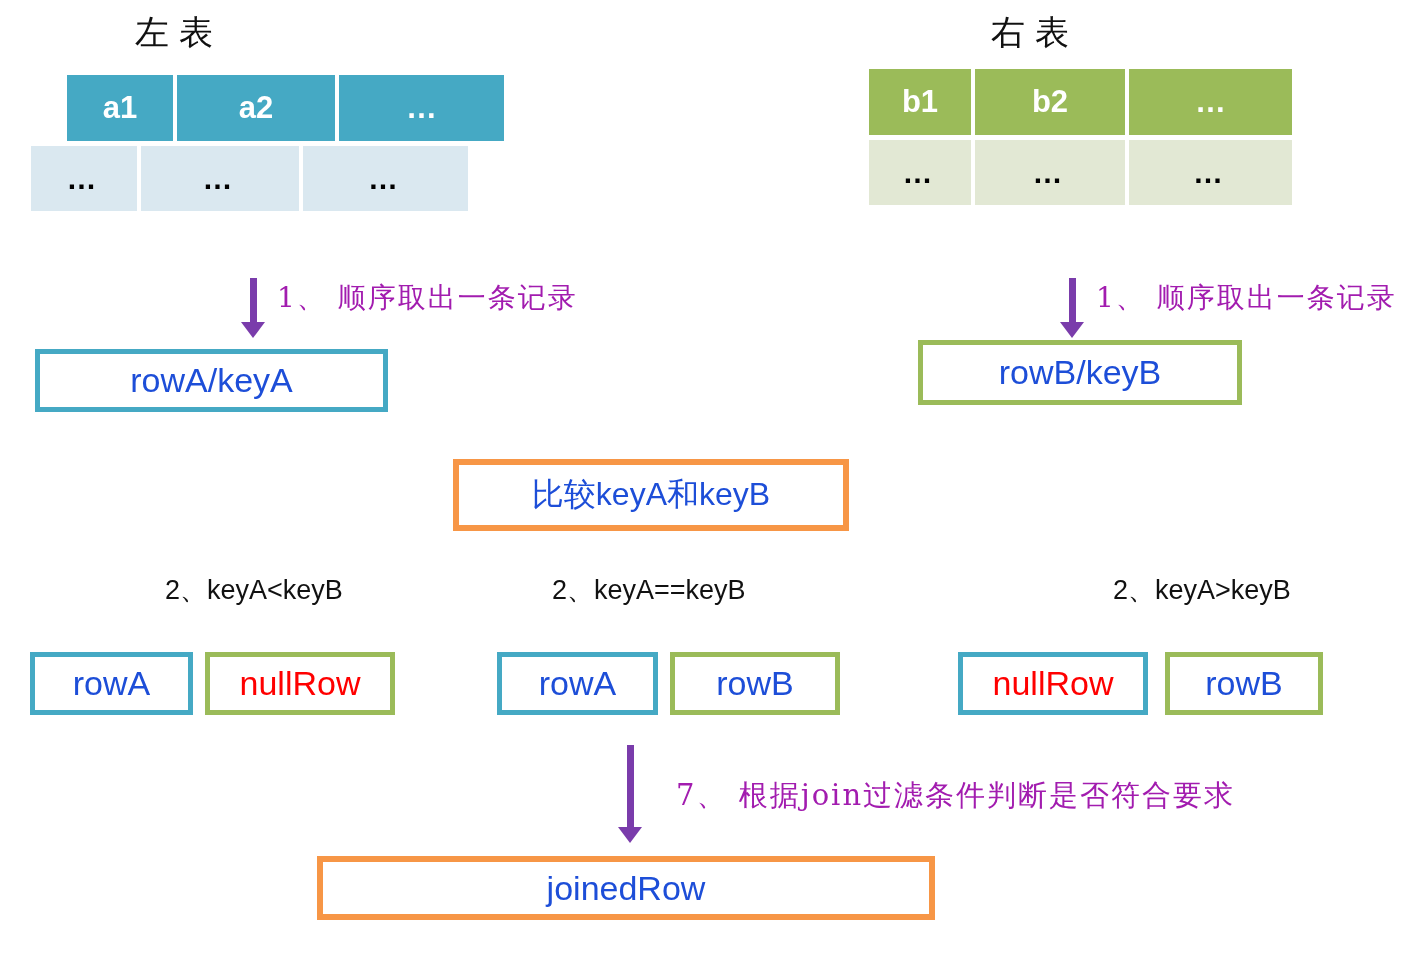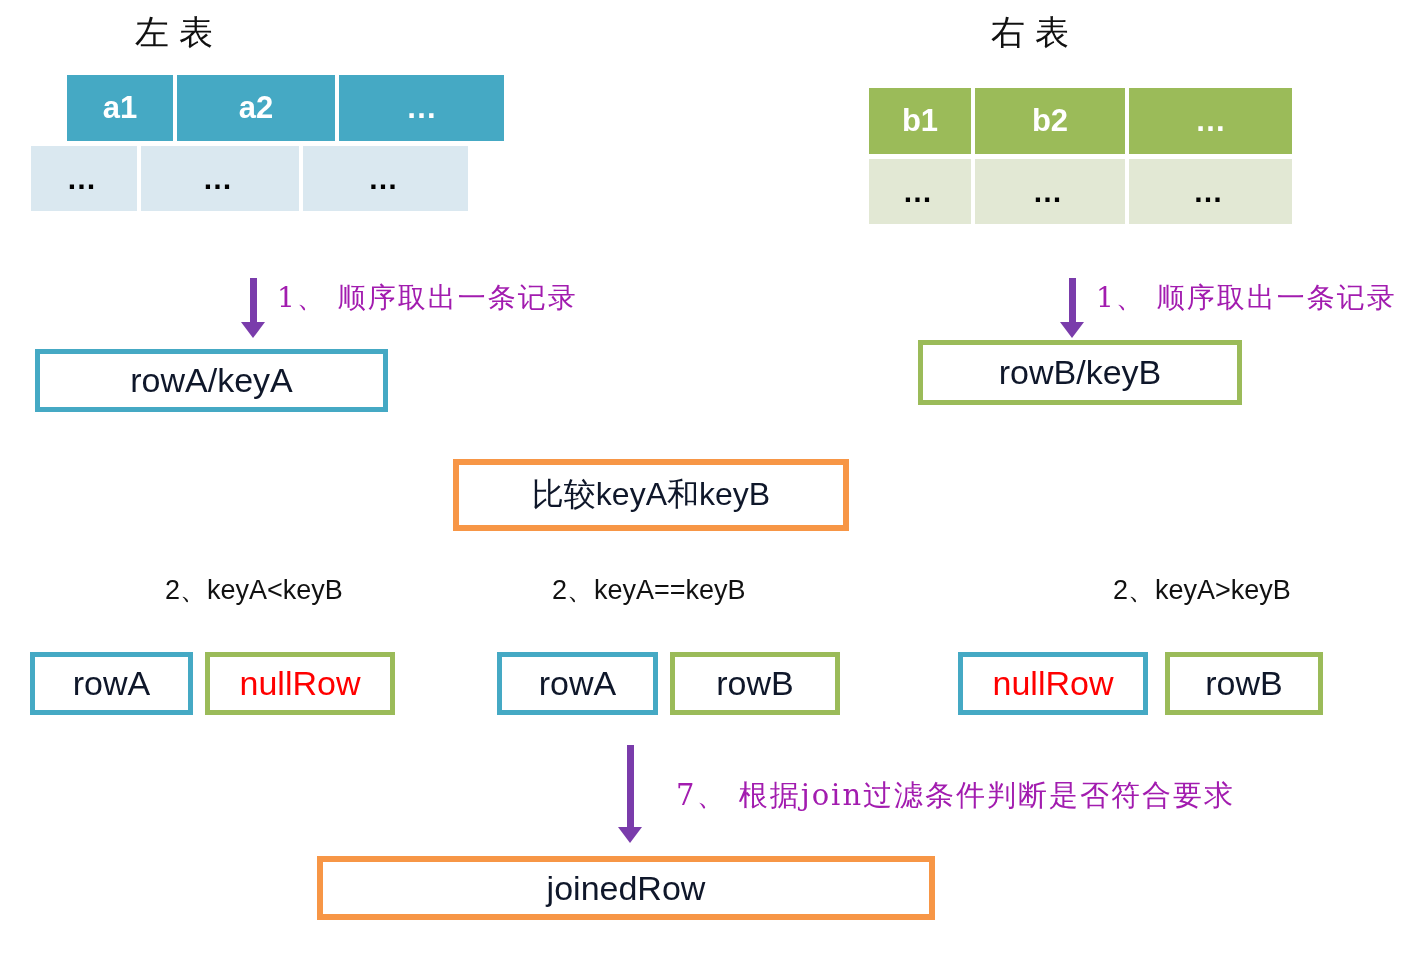--- a/index.html
+++ b/index.html
@@ -26,21 +26,21 @@
   .arrow .shaft{width:7px;flex:1;background:var(--purple,#7A3CAB);}
   .arrow .head{width:0;height:0;border-left:12px solid transparent;
     border-right:12px solid transparent;border-top:16px solid var(--purple,#7A3CAB);}
 
   
   .step-label{position:absolute;font-family:"DejaVu Serif",serif;font-size:28px;
     color:#a21caf;white-space:nowrap;letter-spacing:2px;}
 
   
   .box{position:absolute;box-sizing:border-box;background:#fff;display:flex;
-    align-items:center;justify-content:center;font-size:34px;color:#0f172a;white-space:nowrap;}
+    align-items:center;justify-content:center;font-size:34px;color:#1d4ed8;white-space:nowrap;}
   .teal-border{border:5px solid var(--teal,#45A9C4);}
   .green-border{border:5px solid var(--green,#9BBB59);}
   .orange-border{border:6px solid var(--orange,#F79646);}
   .red-text{color:var(--red,#FF0000);}
 
   
   .cond-label{position:absolute;font-size:27px;color:#111;white-space:nowrap;}
 </style>
 </head>
 <body>
@@ -55,21 +55,21 @@
       <div class="cell th teal-th">…</div>
     </div>
     <div class="mini-row" style="grid-template-columns:106px 158px 165px;">
       <div class="cell td teal-td">…</div>
       <div class="cell td teal-td">…</div>
       <div class="cell td teal-td">…</div>
     </div>
   </div>
 
   <div class="tbl-title" style="left:991px;top:10px;">右表</div>
-  <div class="mini-table" style="left:869px;top:88px;border-radius:26px;">
+  <div class="mini-table" style="left:869px;top:69px;border-radius:26px;">
     <div class="mini-row" style="grid-template-columns:102px 150px 163px;">
       <div class="cell th green-th">b1</div>
       <div class="cell th green-th">b2</div>
       <div class="cell th green-th">…</div>
     </div>
     <div class="mini-row" style="grid-template-columns:102px 150px 163px;">
       <div class="cell td green-td">…</div>
       <div class="cell td green-td">…</div>
       <div class="cell td green-td">…</div>
     </div>

